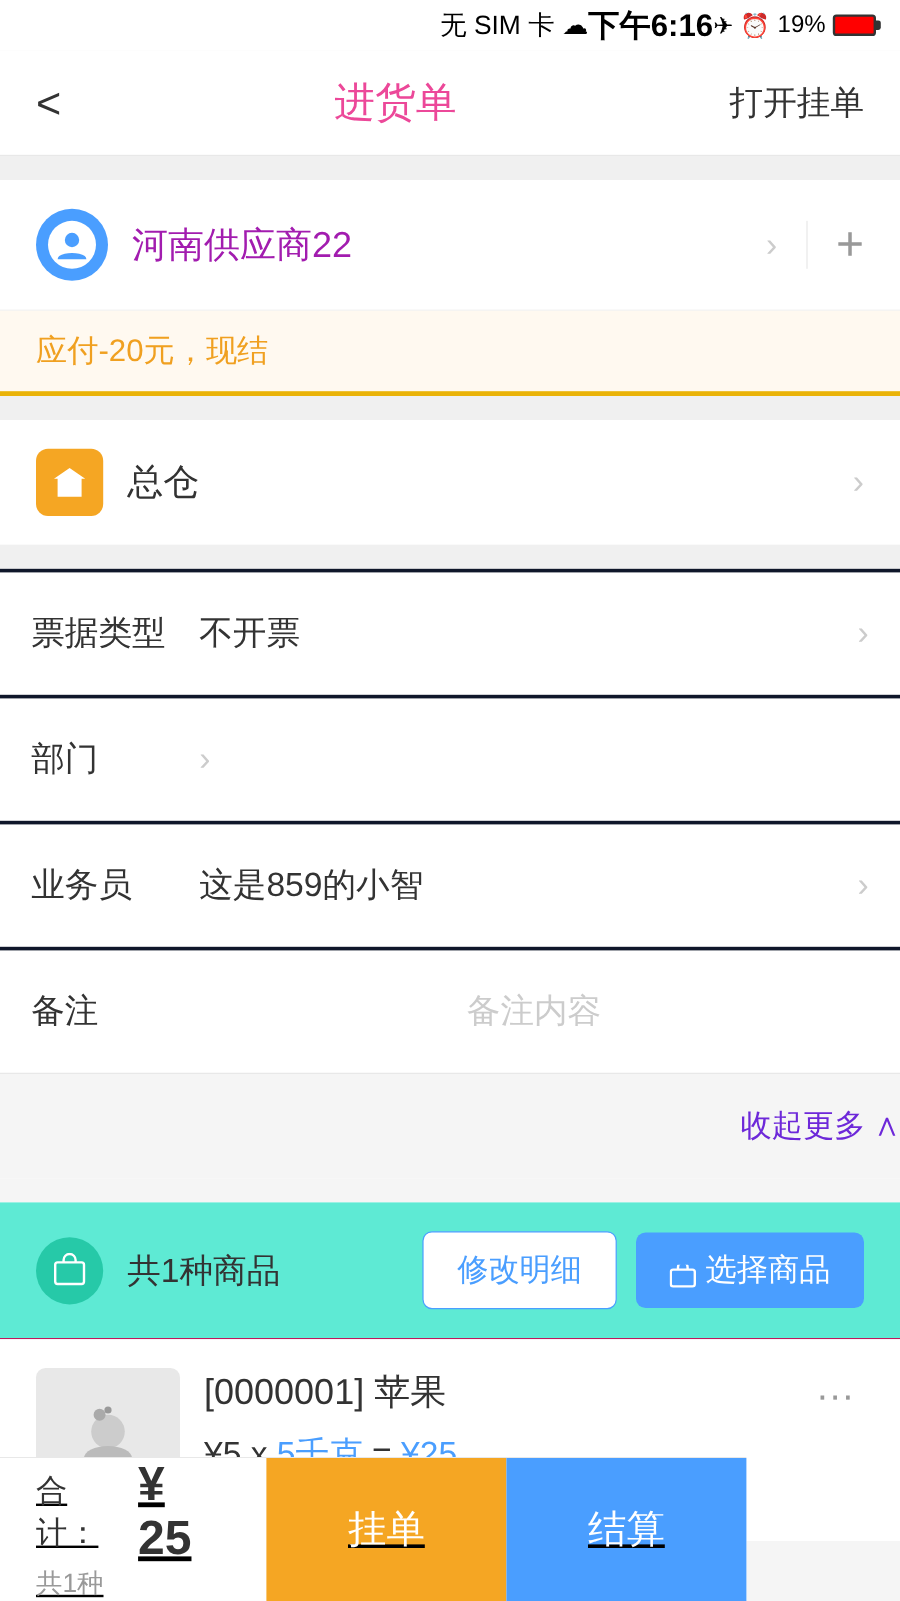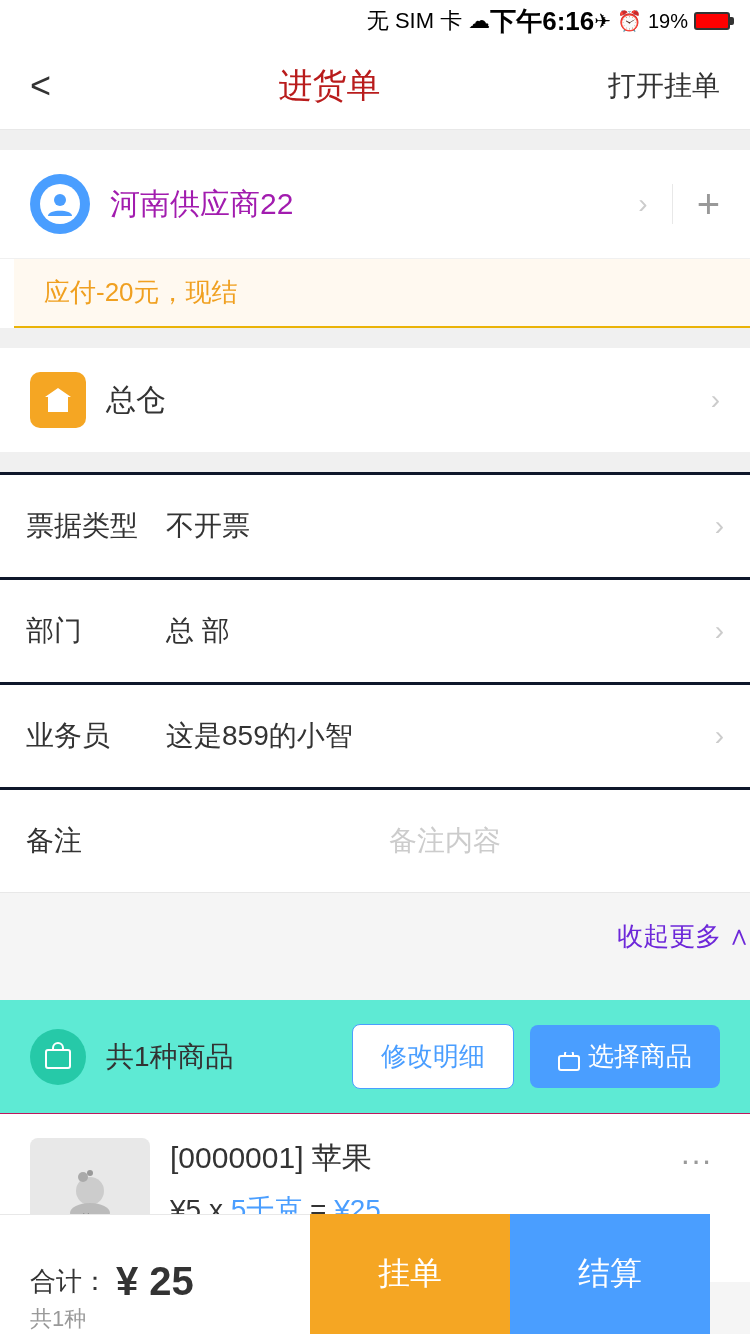--- a/index.html
+++ b/index.html
@@ -58,21 +58,21 @@
       border-bottom: 1px solid #e8e8e8;
     }
     .nav-back {
       font-size: 36px;
       color: #333;
       cursor: pointer;
     }
     .nav-title {
       font-size: 34px;
       font-weight: 500;
-      color: #b91c1c;
+      color: #ec4899;
     }
     .nav-action {
       font-size: 28px;
       color: #333;
       cursor: pointer;
     }
 
     
     .divider-block {
       height: 20px;
@@ -133,22 +133,21 @@
       color: #999;
       cursor: pointer;
     }
 
     
     .notice-bar {
       background: #fff9f0;
       padding: 16px 30px;
       font-size: 26px;
       color: #f0a020;
-      border-bottom: 2px solid #eab308;
-      margin-left: 14px;
+      border-bottom: 4px solid #eab308;
     }
 
     
     .warehouse-row {
       display: flex;
       align-items: center;
       padding: 24px 30px;
       background: #fff;
     }
     .warehouse-icon {
@@ -293,26 +292,27 @@
       cursor: pointer;
       padding: 4px 8px;
     }
 
     
     .bottom-spacer { height: 120px; }
     .bottom-bar {
       position: fixed;
       bottom: 0;
       left: 0;
-      width: 710px;
+      width: 622px;
       height: 120px;
       background: #fff;
       display: flex;
-      align-items: flex-end;
+      align-items: center;
       border-top: 1px solid #e8e8e8;
+      text-decoration: underline;
     }
     .total-section {
       flex: 1;
       padding: 0 30px;
     }
     .total-label {
       font-size: 26px;
       color: #333;
       display: flex;
       align-items: center;
@@ -414,21 +414,20 @@
 <div class="card">
 
   <div class="form-row">
     <span class="form-label">票据类型</span>
     <span class="form-value">不开票</span>
     <span class="chevron-right">›</span>
   </div>
 
   <div class="form-row">
     <span class="form-label">部门</span>
-    <span class="form-value">总 部</span>
     <span class="chevron-right">›</span>
   </div>
 
   <div class="form-row">
     <span class="form-label">业务员</span>
     <span class="form-value">这是859的小智</span>
     <span class="chevron-right">›</span>
   </div>
 
   <div class="form-row">

